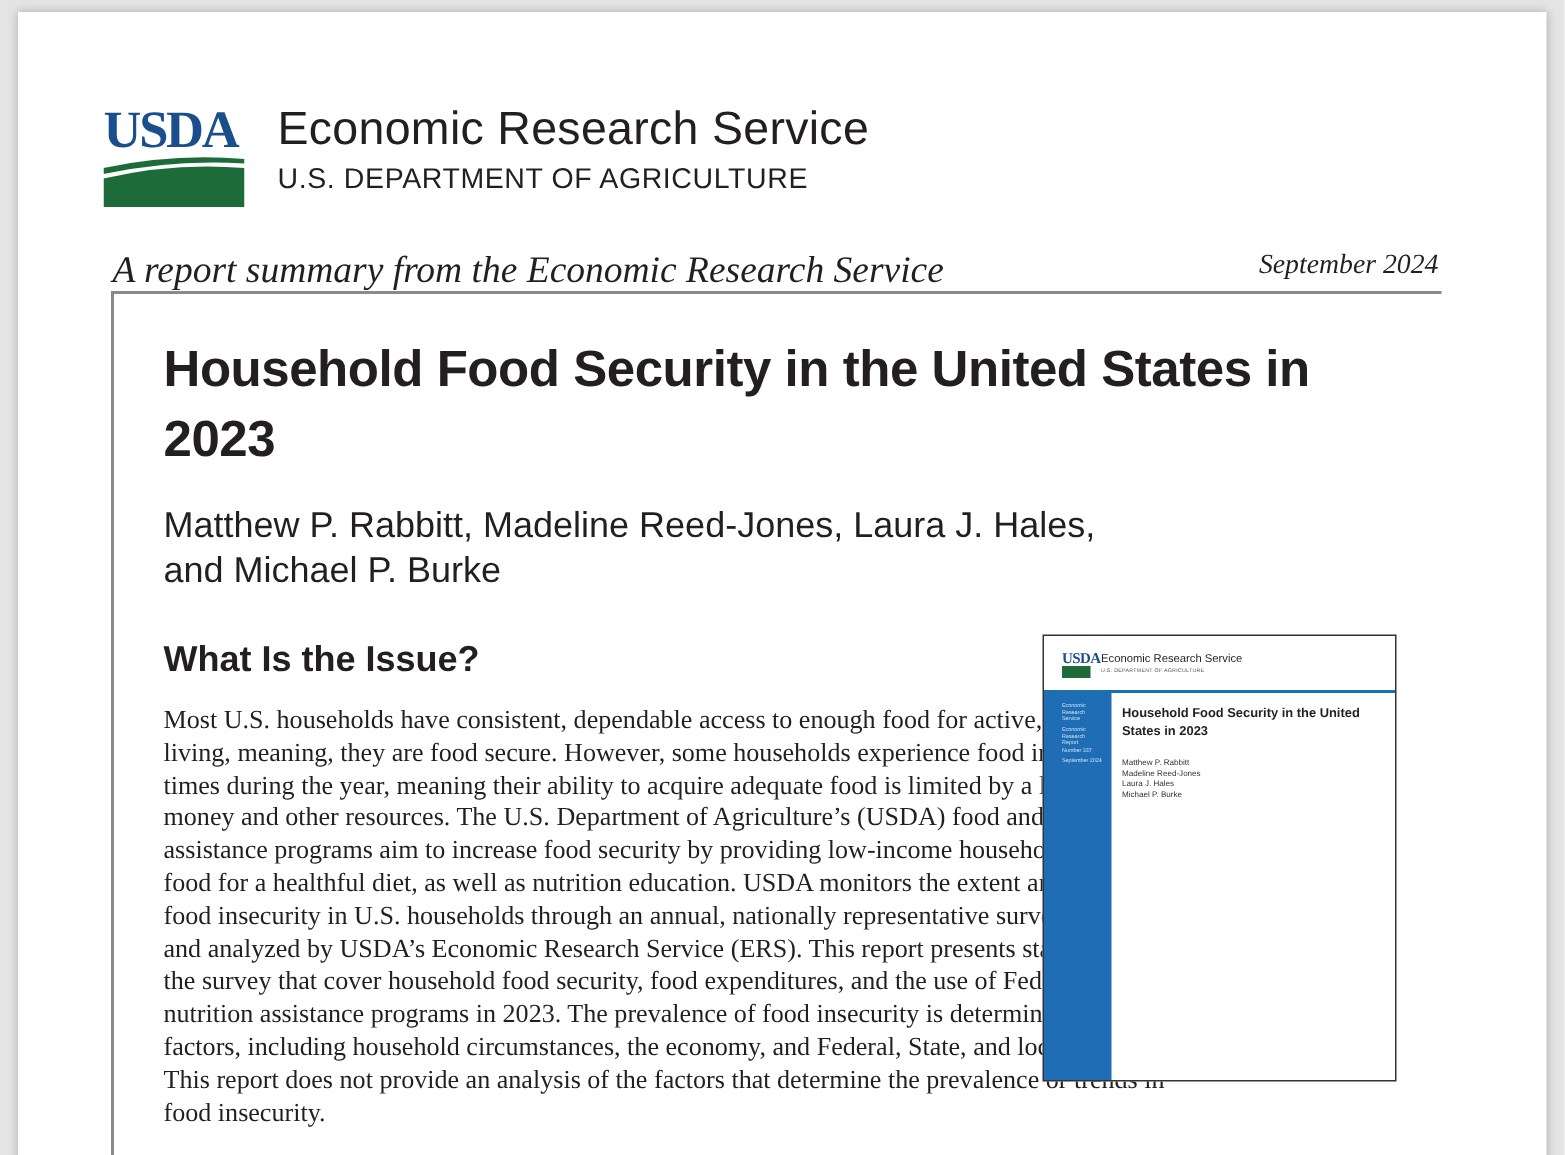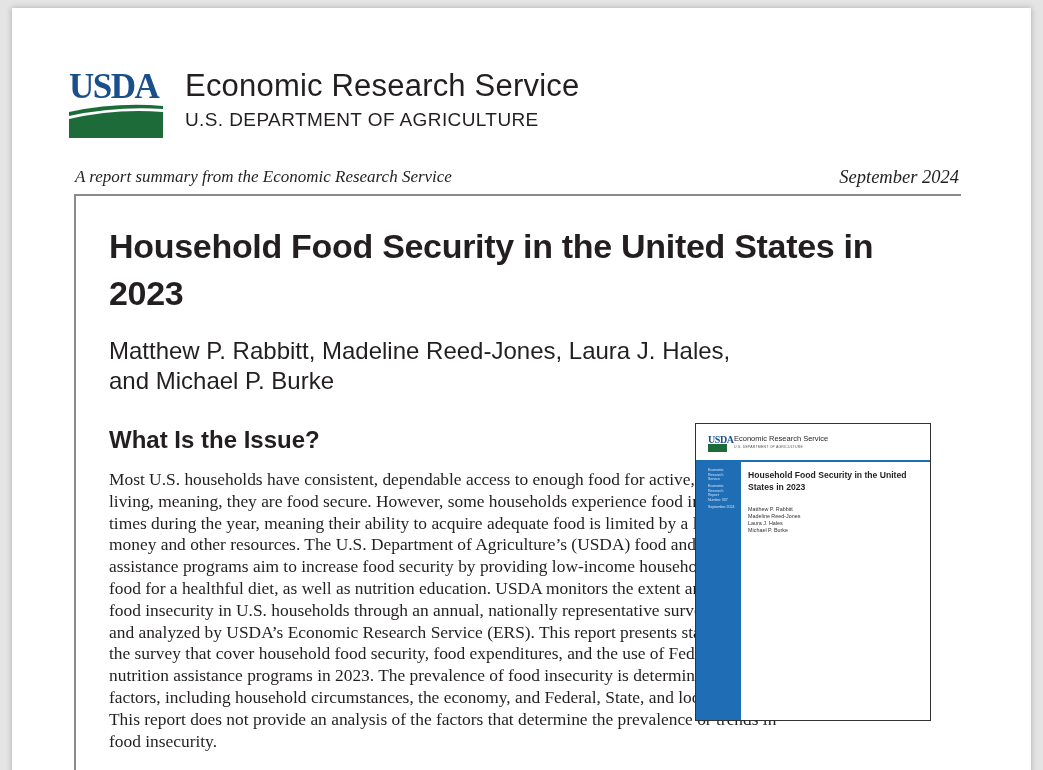--- a/index.html
+++ b/index.html
@@ -26,21 +26,21 @@
     position: absolute; left: 173px; top: 60px;
     font-size: 31px; color: #231f20; letter-spacing: 0.2px;
   }
   .dept-name {
     position: absolute; left: 173px; top: 101px;
     font-size: 19px; color: #231f20; letter-spacing: 0.4px;
   }
   .summary-line {
     position: absolute; left: 63px; top: 159px;
     font-family: "Liberation Serif", serif; font-style: italic;
-    font-size: 17px; color: #231f20;
+    font-size: 25px; color: #231f20;
   }
   .date-line {
     position: absolute; right: 72px; top: 159px;
     font-family: "Liberation Serif", serif; font-style: italic;
     font-size: 18.5px; color: #231f20;
   }
   .frame {
     position: absolute; left: 62px; top: 186px; width: 885px; height: 640px;
     border-top: 2px solid #8a8a8a; border-left: 2px solid #8a8a8a;
   }

